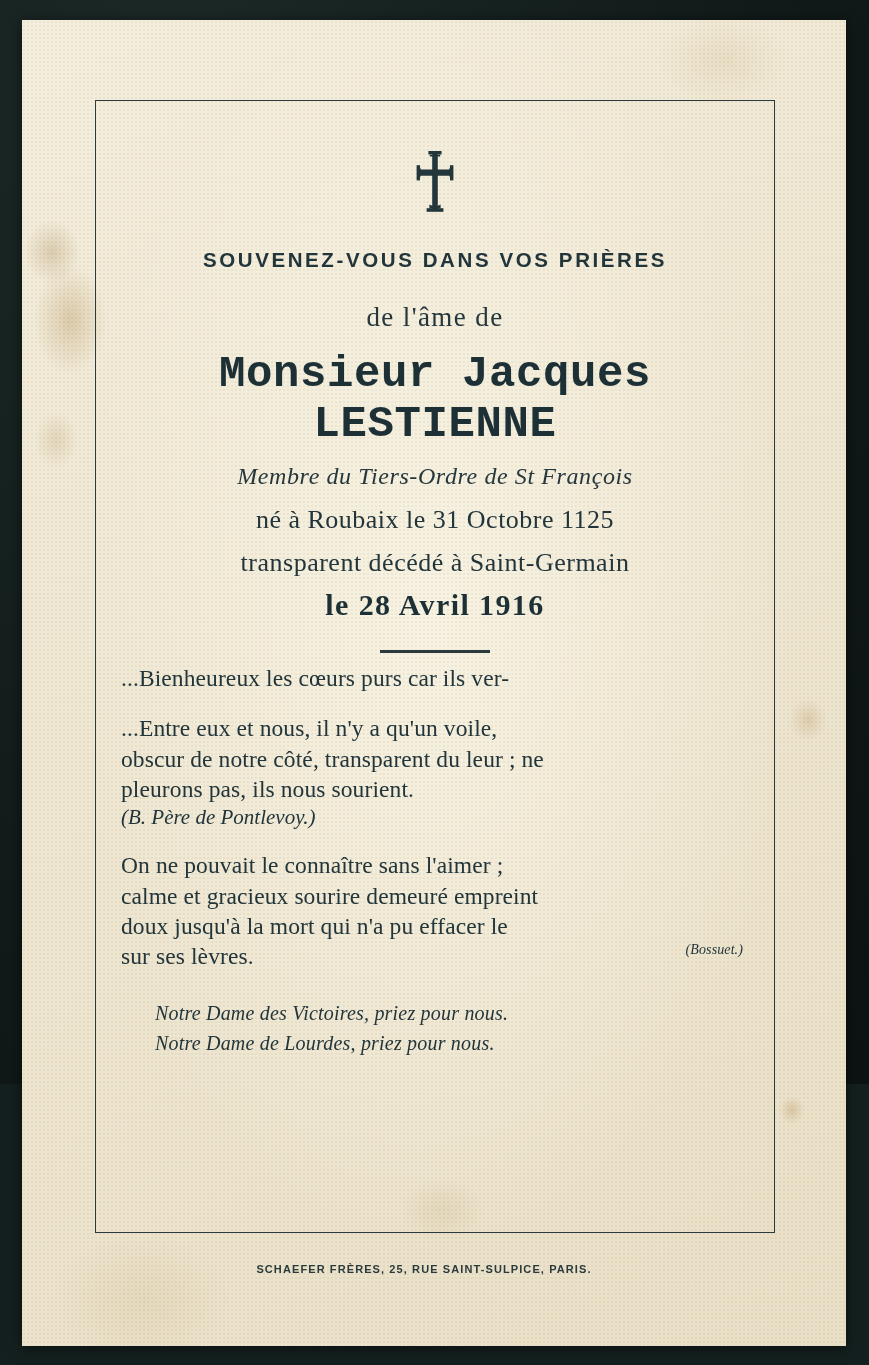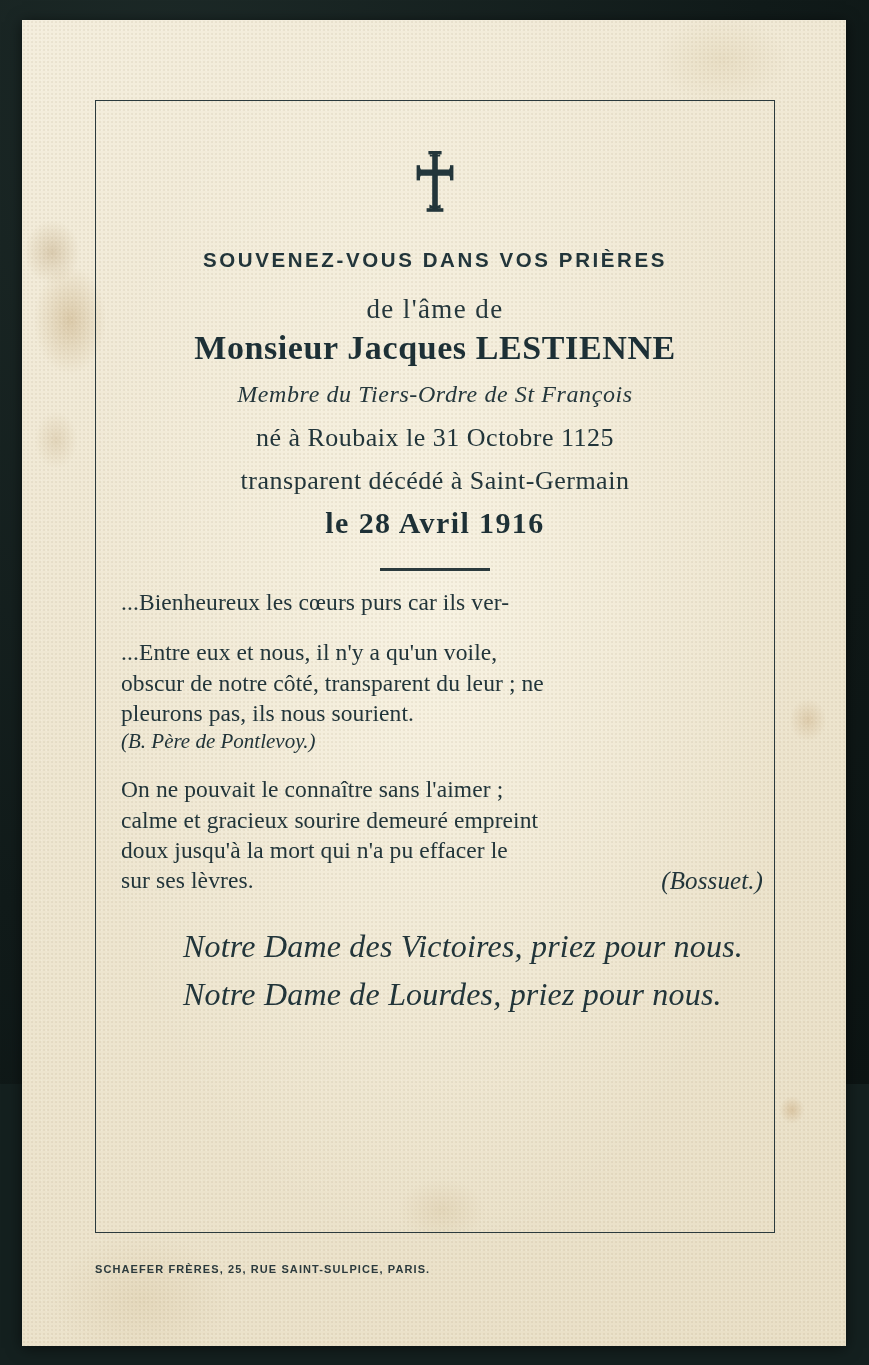--- a/index.html
+++ b/index.html
@@ -90,32 +90,32 @@
 
   .hdr-remember {
     margin-top: 34px;
     font-family: "Liberation Sans", "DejaVu Sans", sans-serif;
     font-size: 20.5px;
     font-weight: 700;
     letter-spacing: 2.6px;
     color: #22353a;
   }
   .soul-of {
-    margin-top: 22px;
+    margin-top: 30px;
     font-size: 27px;
     letter-spacing: 1.4px;
     color: #25373c;
   }
   .deceased-name {
-    margin-top: 4px;
-    font-size: 34px;
+    margin-top: 16px;
+    font-size: 44px;
     font-weight: 700;
     letter-spacing: .6px;
     color: #1d3036;
-    font-family: Liberation Serif, serif;
+    font-family: Liberation Mono, monospace;
   }
   .membership {
     margin-top: 14px;
     font-style: italic;
     font-size: 24px;
     letter-spacing: .6px;
     color: #25373c;
   }
   .birth-line {
     margin-top: 15px;
@@ -136,23 +136,23 @@
   }
 
   .rule {
     width: 110px;
     height: 3px;
     background: #2b3a3d;
     margin: 28px auto 0 auto;
   }
 
   .quotes {
-    margin-top: 16px;
+    margin-top: 10px;
     text-align: left;
-    padding: 0 12px 0 26px;
+    padding: 0 32px 0 26px;
   }
   .quote-block { margin-bottom: 20px; }
   .quote-block p {
     margin: 0;
     font-size: 23.5px;
     line-height: 1.29;
     text-align: justify;
     text-justify: inter-word;
     color: #22353a;
     letter-spacing: .1px;
@@ -162,44 +162,43 @@
     display: block;
     font-style: italic;
     font-size: 21px;
     text-align: left;
     margin-top: 1px;
     color: #22353a;
   }
   .attr-inline {
     float: right;
     font-style: italic;
-    font-size: 25px;
+    font-size: 14px;
     color: #22353a;
   }
 
   .invocations {
     margin-top: 26px;
     text-align: left;
     padding-left: 60px;
   }
   .invocations div {
     font-style: italic;
-    font-size: 32px;
+    font-size: 20px;
     line-height: 1.52;
     color: #22353a;
     letter-spacing: .2px;
-    margin-left: 28px;
   }
 
   .imprint {
     position: absolute;
-    left: 73px;
+    left: 62px;
     top: 1243px;
     width: 680px;
-    text-align: left;
+    text-align: center;
     font-family: "Liberation Sans", "DejaVu Sans", sans-serif;
     font-size: 11px;
     font-weight: 700;
     letter-spacing: 1.1px;
     color: #2b3a3d;
   }
 </style>
 </head>
 <body>
 

